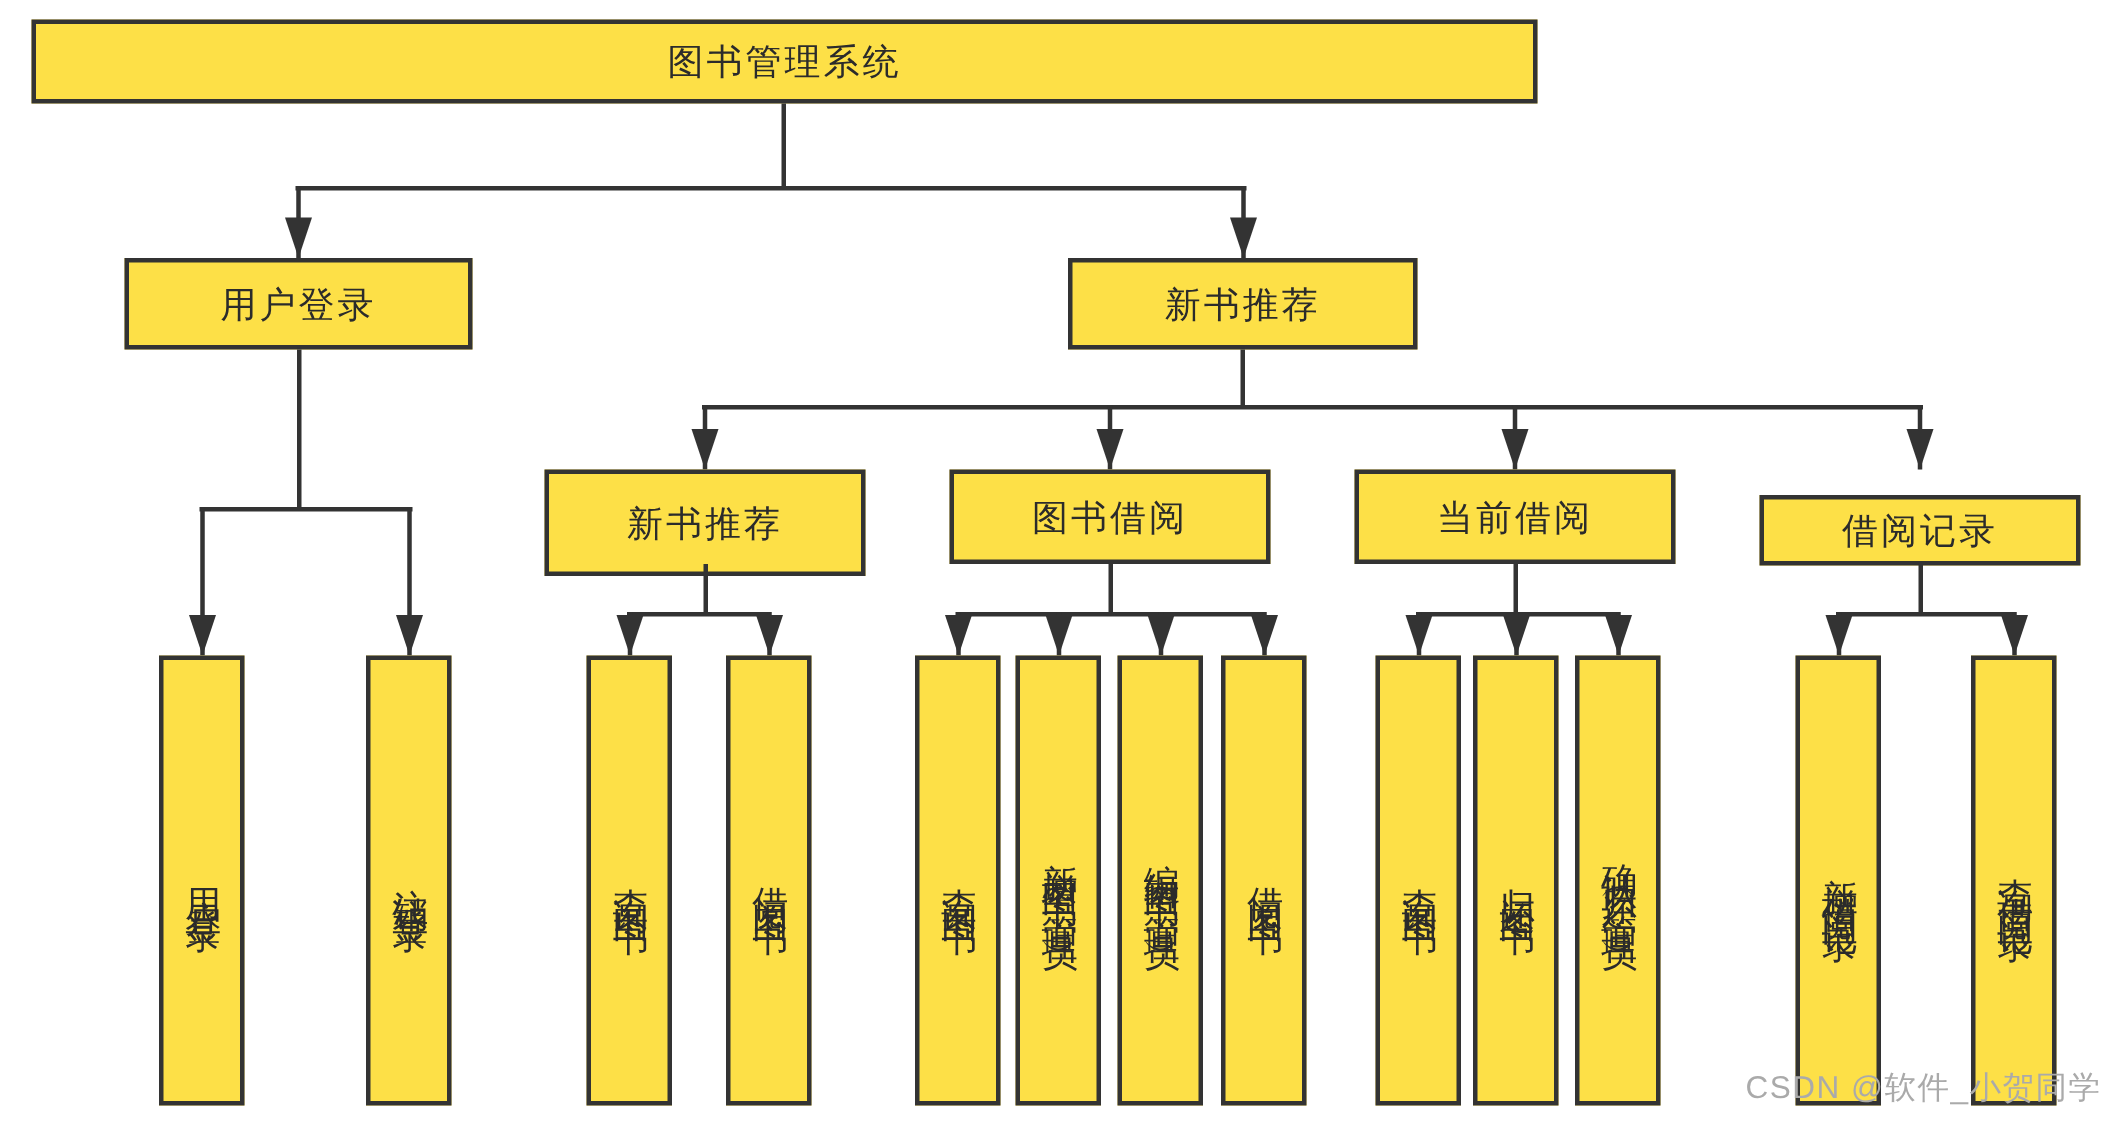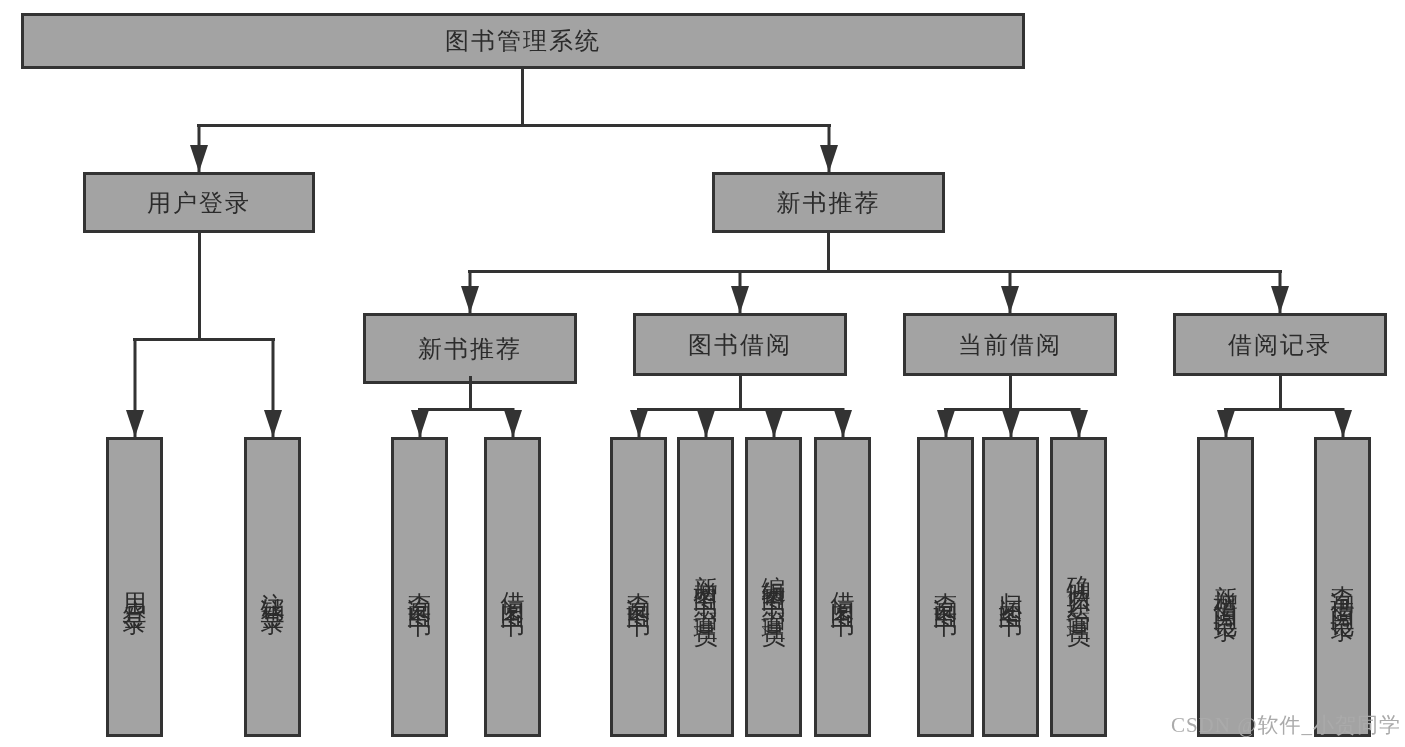--- a/index.html
+++ b/index.html
@@ -8,21 +8,21 @@
     position:relative;
     width:1405px; height:747px;
     background:#ffffff;
     font-family:"Liberation Sans", sans-serif;
     overflow:hidden;
   }
   .box {
     position:absolute;
     box-sizing:border-box;
     border:3px solid #333333;
-    background:#a3a3a3;
+    background:#fde047;
     display:flex;
     align-items:center;
     justify-content:center;
     color:#2b2b2b;
   }
   .hbox {
     font-size:24px;
     letter-spacing:2px;
     white-space:nowrap;
   }
@@ -57,21 +57,20 @@
     border-right:9px solid transparent;
     border-top:27px solid #333333;
   }
   .watermark {
     position:absolute;
     right:4px; bottom:8px;
     font-size:21px;
     color:#aaaaaa;
     letter-spacing:1px;
     white-space:nowrap;
-    font-family:Liberation Serif, serif;
   }
 </style>
 </head>
 <body>
 
 <div class="canvas">
 
   <div class="box hbox" style="left:21px;top:13px;width:1004px;height:56px">图书管理系统</div>
 
   <div class="line" style="left:521px;top:69px;width:3px;height:55px"></div>
@@ -114,21 +113,21 @@
       <span class="head"></span>
     </div>
   <div class="arrow" style="left:1271px;top:270px;height:43px">
       <span class="stem"></span>
       <span class="head"></span>
     </div>
 
   <div class="box hbox" style="left:363px;top:313px;width:214px;height:71px">新书推荐</div>
   <div class="box hbox" style="left:633px;top:313px;width:214px;height:63px">图书借阅</div>
   <div class="box hbox" style="left:903px;top:313px;width:214px;height:63px">当前借阅</div>
-  <div class="box hbox" style="left:1173px;top:313px;width:214px;height:63px">借阅记录</div>
+  <div class="box hbox" style="left:1173px;top:330px;width:214px;height:47px">借阅记录</div>
 
   <div class="line" style="left:469px;top:376px;width:3px;height:32px"></div>
   <div class="line" style="left:418px;top:408px;width:96px;height:3px"></div>
   <div class="arrow" style="left:411px;top:408px;height:29px">
       <span class="stem"></span>
       <span class="head"></span>
     </div>
   <div class="arrow" style="left:504px;top:408px;height:29px">
       <span class="stem"></span>
       <span class="head"></span>

